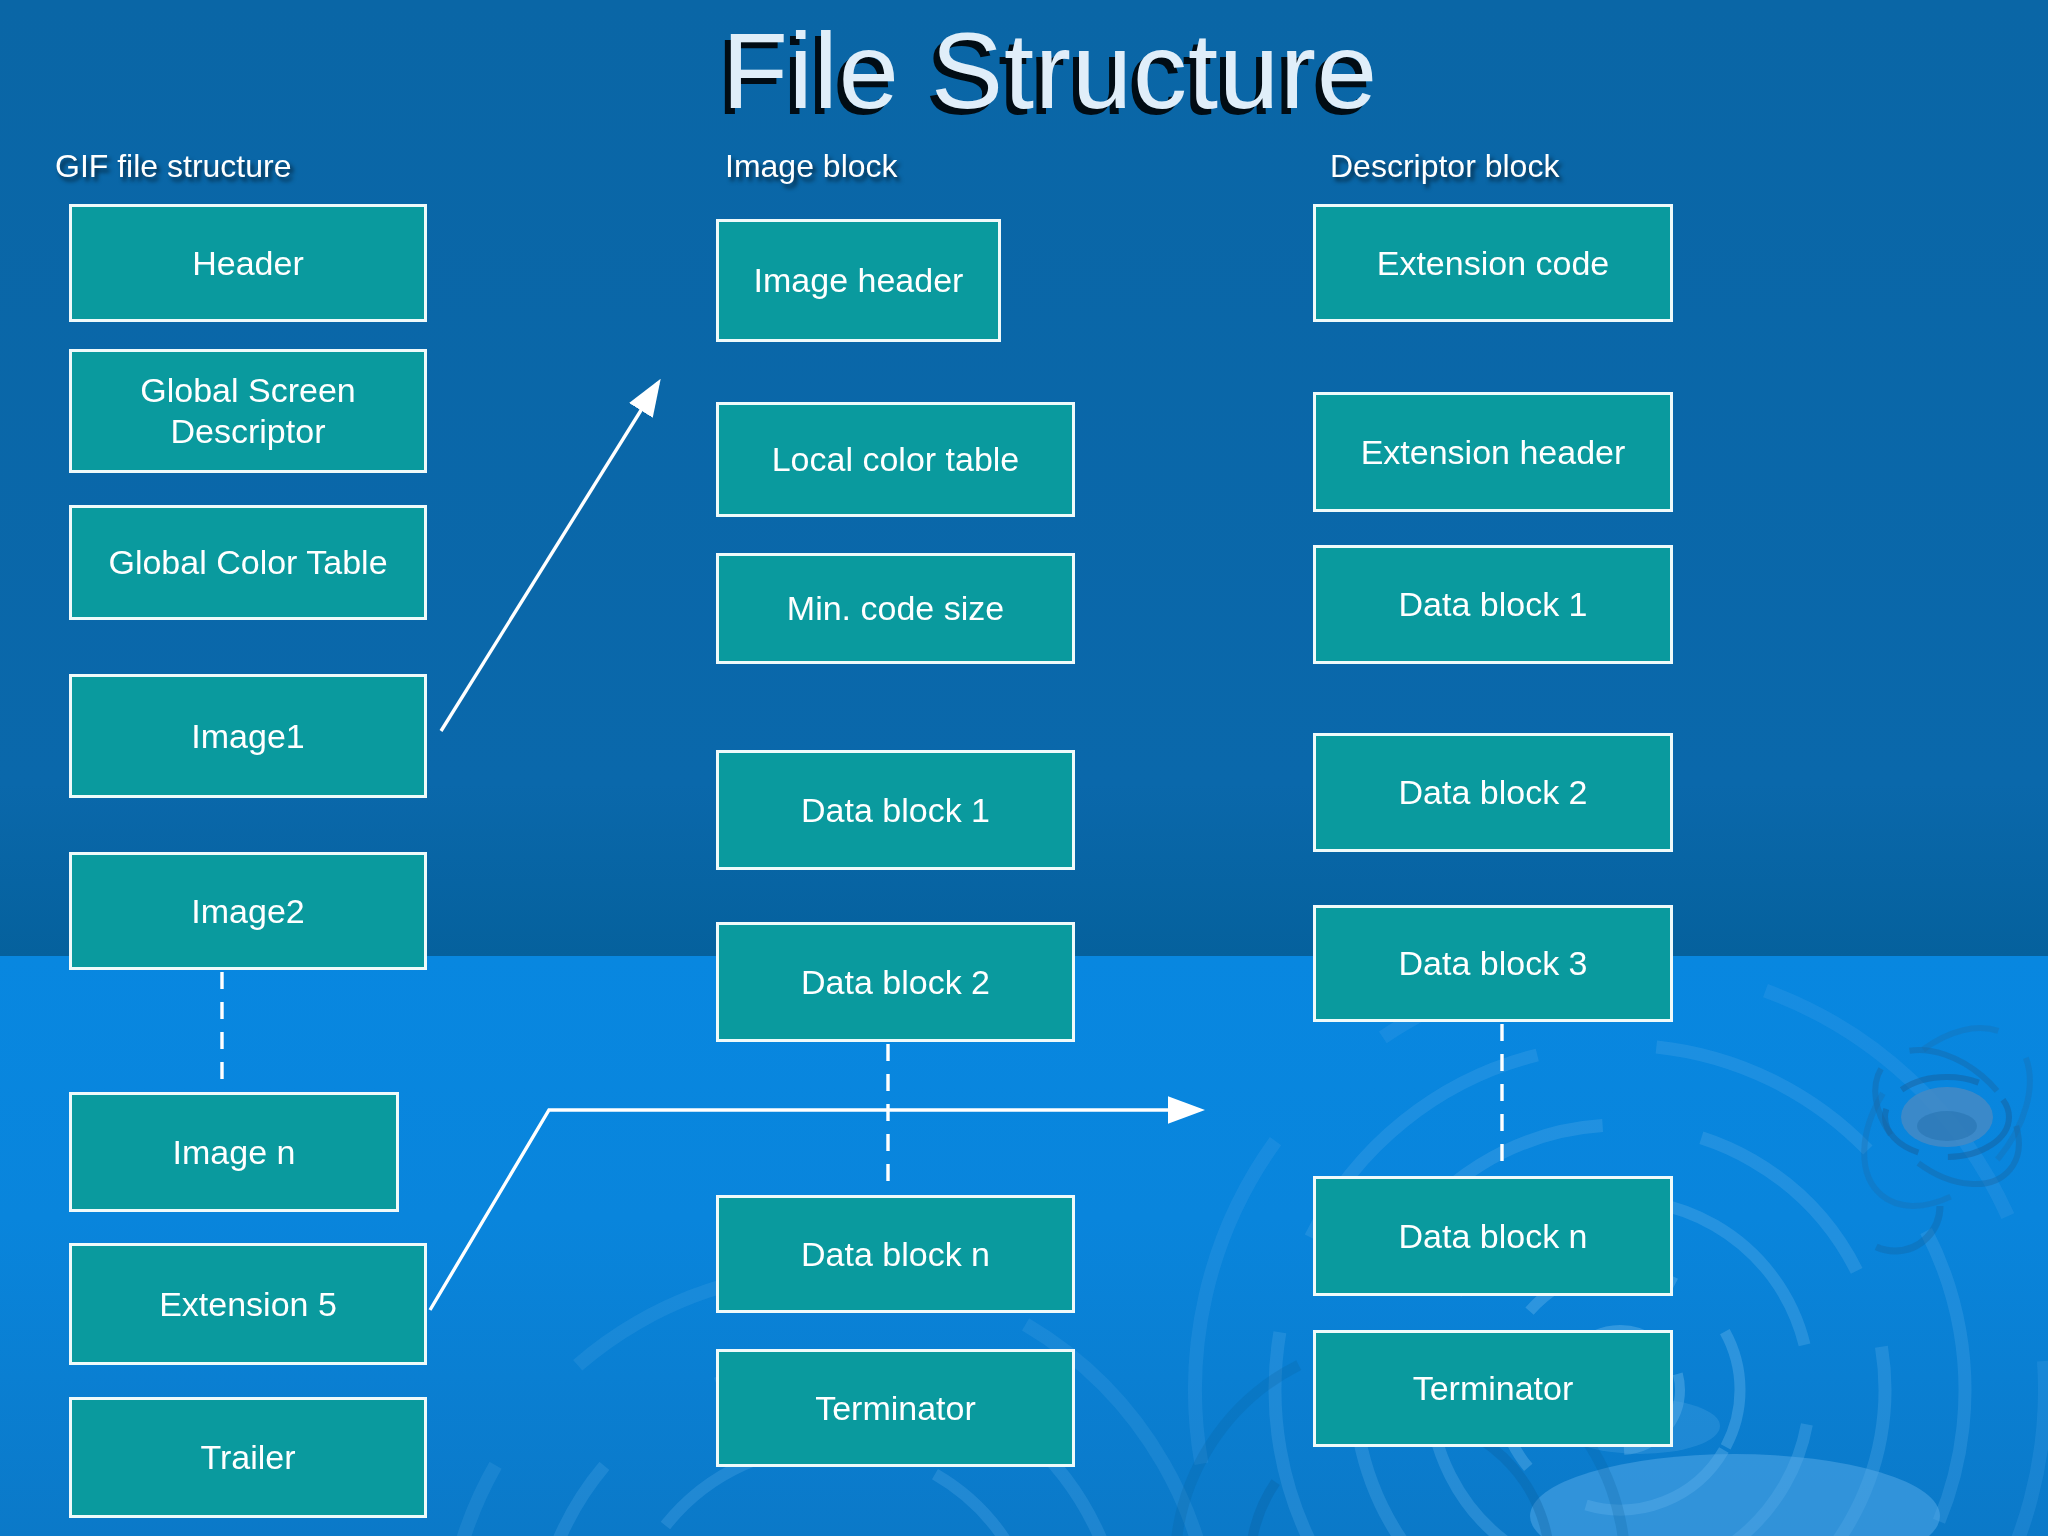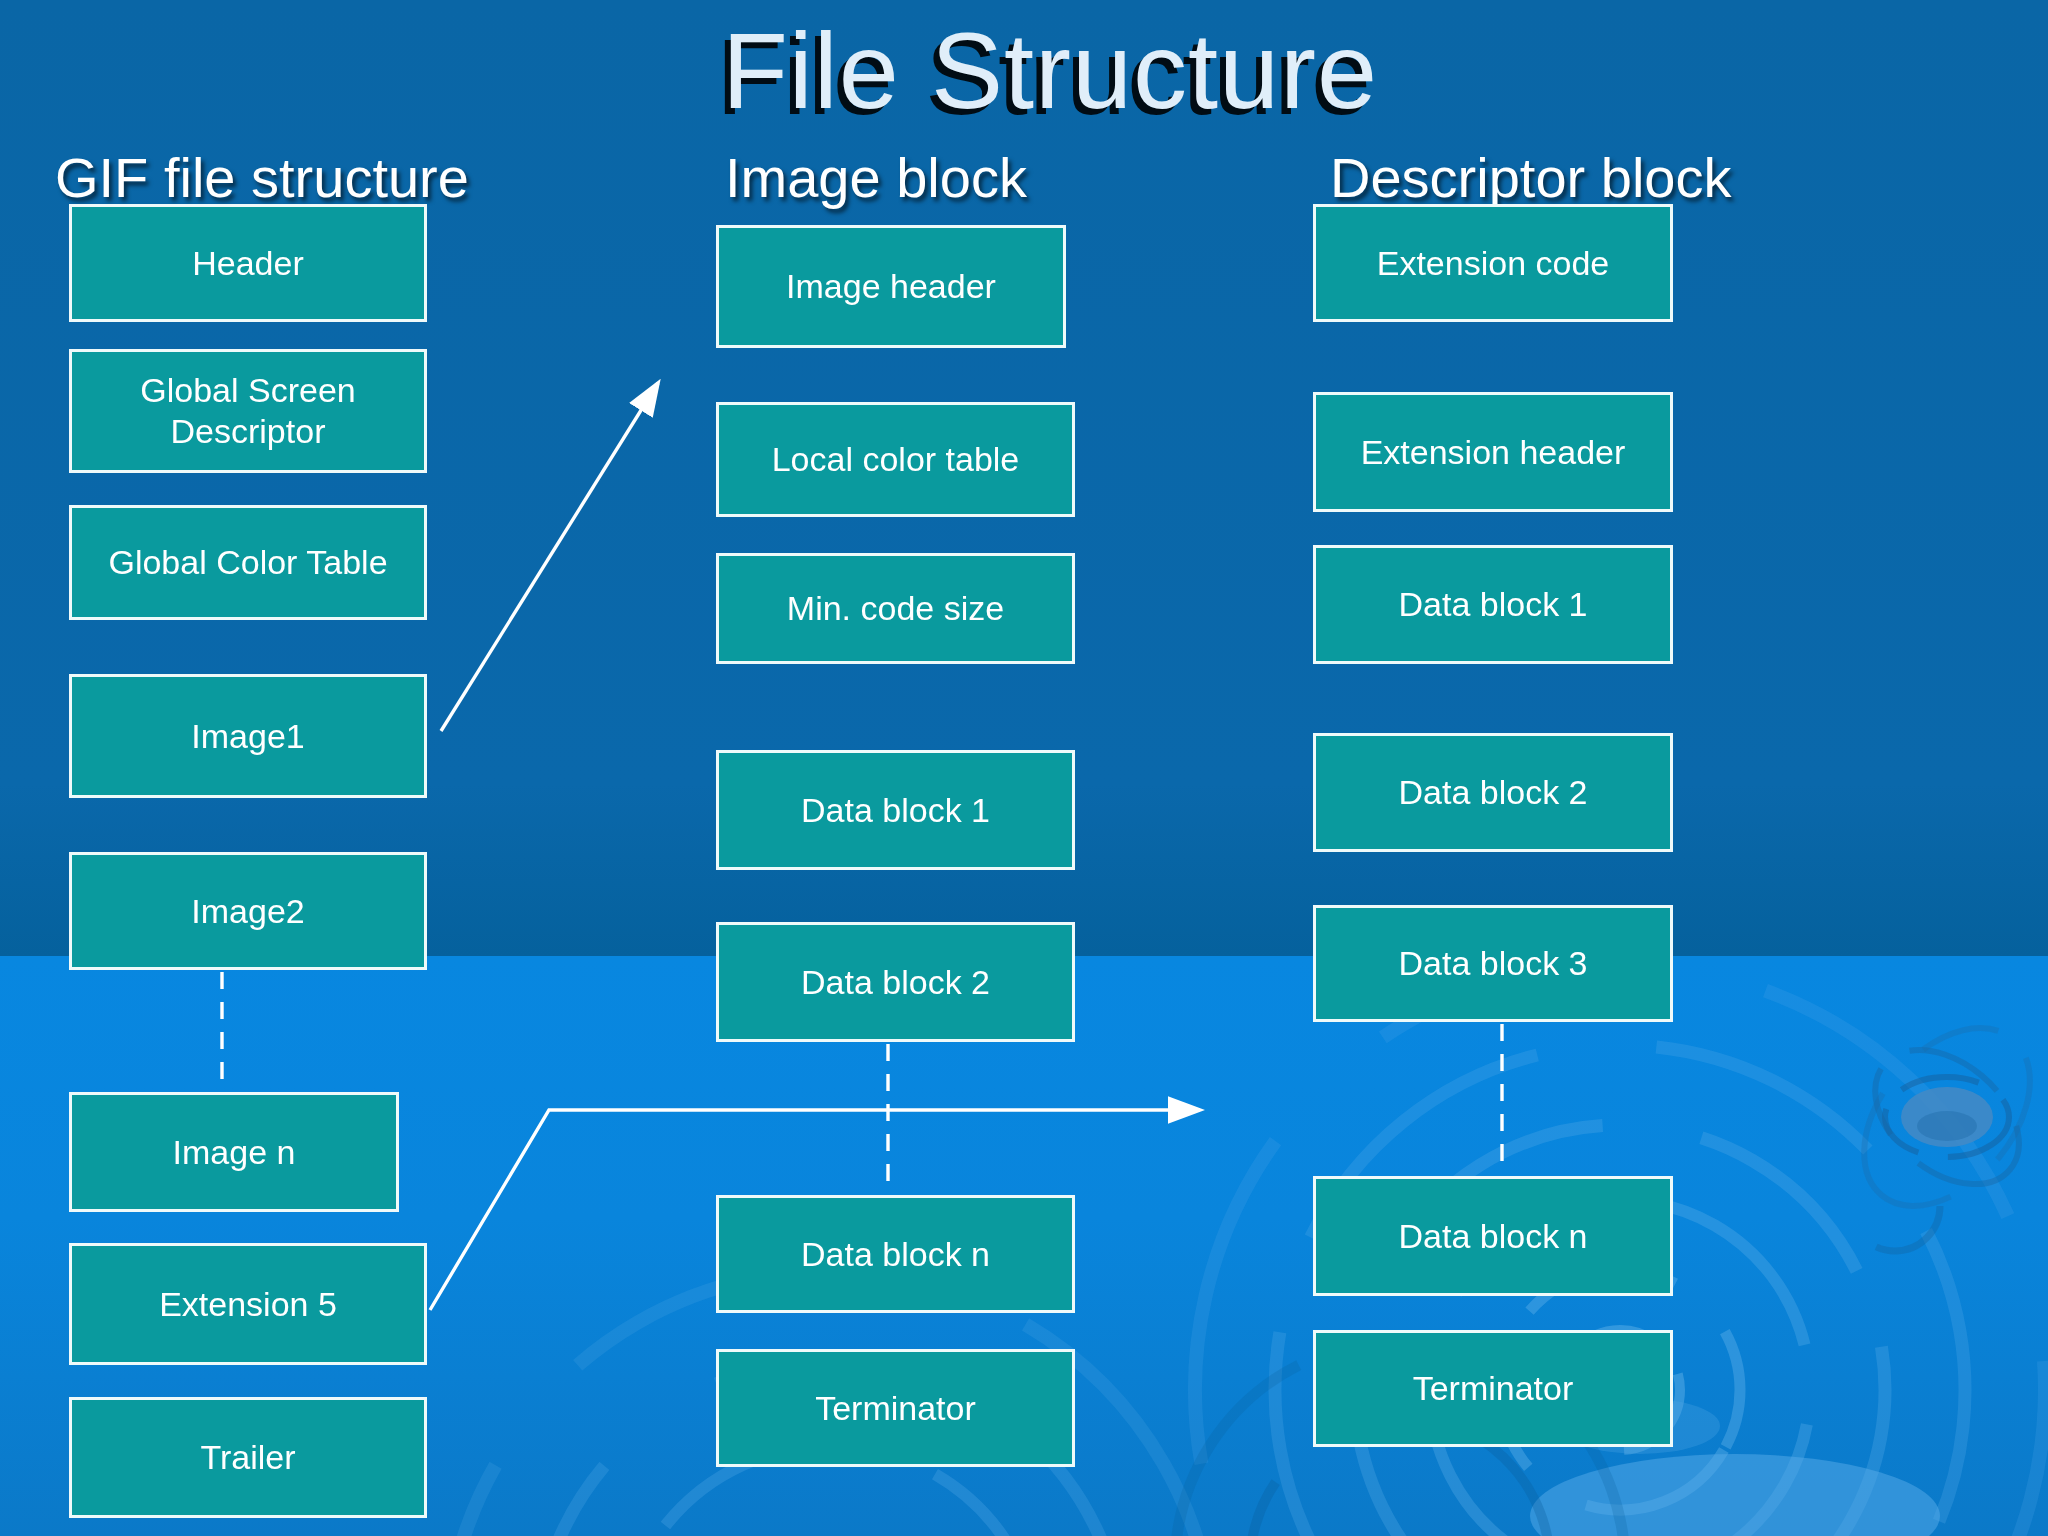--- a/index.html
+++ b/index.html
@@ -36,21 +36,21 @@
     text-align:center;
     transform:translateX(26px);
     font-size:108px;line-height:1.05;
     color:var(--title_text);
     text-shadow:-6px 6px 0 rgba(0,0,0,0.88);
     letter-spacing:1px;
     white-space:nowrap;
   }
   .col-label{
     position:absolute;top:150px;
-    font-size:56px;line-height:1.0;
+    font-size:32px;line-height:1.0;
     color:var(--heading_text);
     text-shadow:3px 4px 4px rgba(0,0,0,0.6);
     white-space:nowrap;
   }
   .box{
     position:absolute;
     box-sizing:border-box;
     background:var(--box_fill);
     border:3px solid var(--box_border);
     color:var(--box_text);
@@ -113,21 +113,21 @@
 
   <div class="box" style="left:69px;top:204px;width:358px;height:118px">Header</div>
   <div class="box" style="left:69px;top:349px;width:358px;height:124px">Global Screen Descriptor</div>
   <div class="box" style="left:69px;top:505px;width:358px;height:115px">Global Color Table</div>
   <div class="box" style="left:69px;top:674px;width:358px;height:124px">Image1</div>
   <div class="box" style="left:69px;top:852px;width:358px;height:118px">Image2</div>
   <div class="box" style="left:69px;top:1092px;width:330px;height:120px">Image n</div>
   <div class="box" style="left:69px;top:1243px;width:358px;height:122px">Extension 5</div>
   <div class="box" style="left:69px;top:1397px;width:358px;height:121px">Trailer</div>
 
-  <div class="box" style="left:716px;top:225px;width:350px;height:123px">Image header</div>
+  <div class="box" style="left:716px;top:219px;width:285px;height:123px">Image header</div>
   <div class="box" style="left:716px;top:402px;width:359px;height:115px">Local color table</div>
   <div class="box" style="left:716px;top:553px;width:359px;height:111px">Min. code size</div>
   <div class="box" style="left:716px;top:750px;width:359px;height:120px">Data block 1</div>
   <div class="box" style="left:716px;top:922px;width:359px;height:120px">Data block 2</div>
   <div class="box" style="left:716px;top:1195px;width:359px;height:118px">Data block n</div>
   <div class="box" style="left:716px;top:1349px;width:359px;height:118px">Terminator</div>
 
   <div class="box" style="left:1313px;top:204px;width:360px;height:118px">Extension code</div>
   <div class="box" style="left:1313px;top:392px;width:360px;height:120px">Extension header</div>
   <div class="box" style="left:1313px;top:545px;width:360px;height:119px">Data block 1</div>

